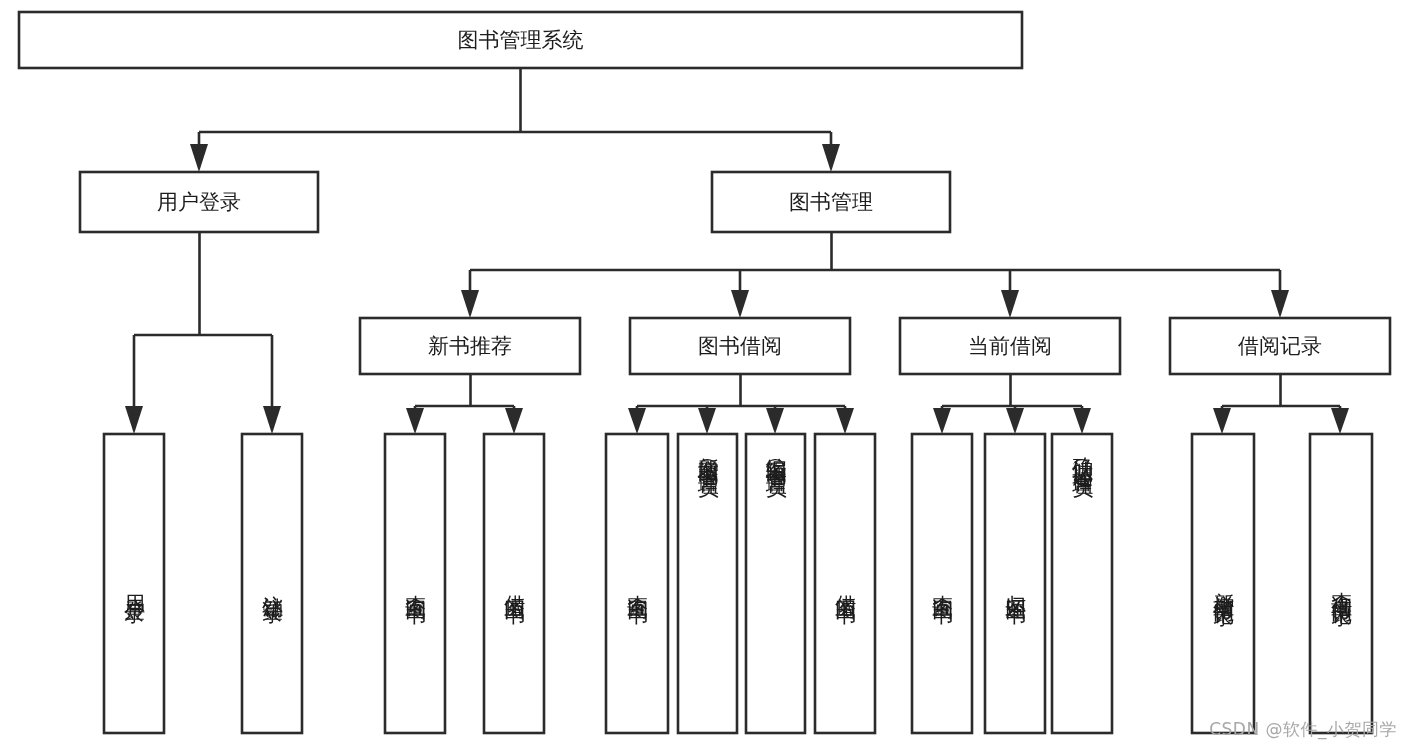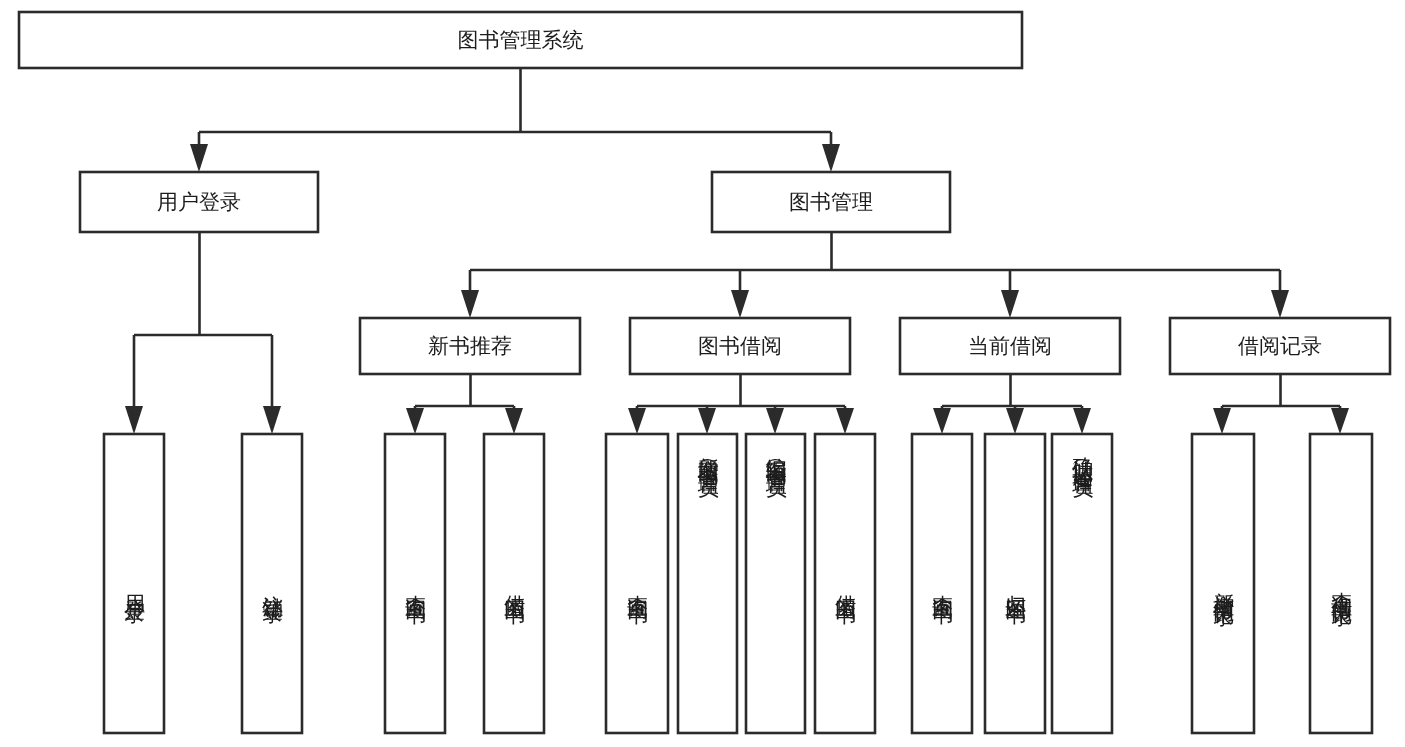--- a/index.html
+++ b/index.html
@@ -227,14 +227,15 @@
   </div>
 
   <div class="leaf-label-wrap" style="left:1192px; top:434px; width:62px; height:299px;">
     <span class="leaf-label">新增借阅记录</span>
   </div>
 
   <div class="leaf-label-wrap" style="left:1310px; top:434px; width:62px; height:299px;">
     <span class="leaf-label">查询借阅记录</span>
   </div>
 
+  <div class="watermark">CSDN @软件_小贺同学</div>
 
 </div>
 
 </body></html>

